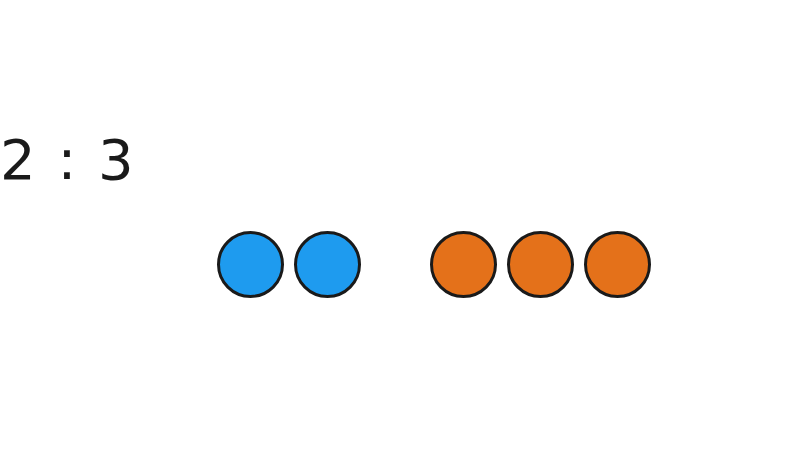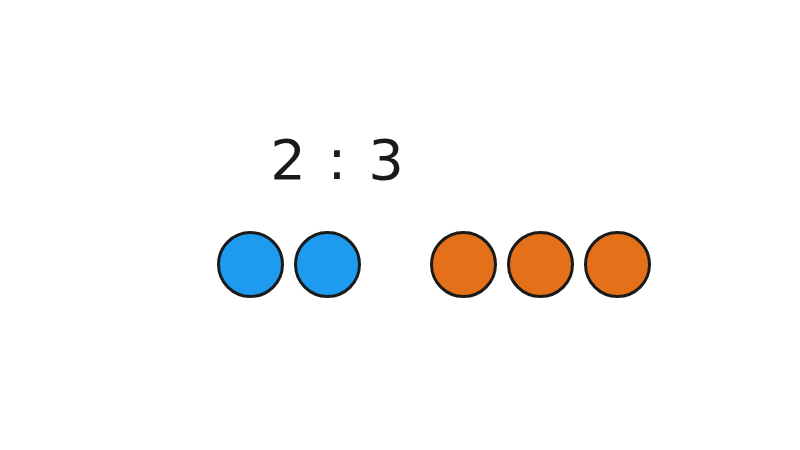--- a/index.html
+++ b/index.html
@@ -16,21 +16,20 @@
     width: 800px;
     height: 450px;
     background: #ffffff;
     overflow: hidden;
   }
   #ratio-label {
     position: absolute;
     left: 0;
     top: 128px;
     width: 676px;
-    text-align: center;
     font-family: "DejaVu Sans", sans-serif;
     font-size: 56px;
     font-weight: 400;
     line-height: 64px;
     letter-spacing: 2px;
     color: #1a1a1a;
     white-space: pre;
     user-select: none;
   }
   #counters {

